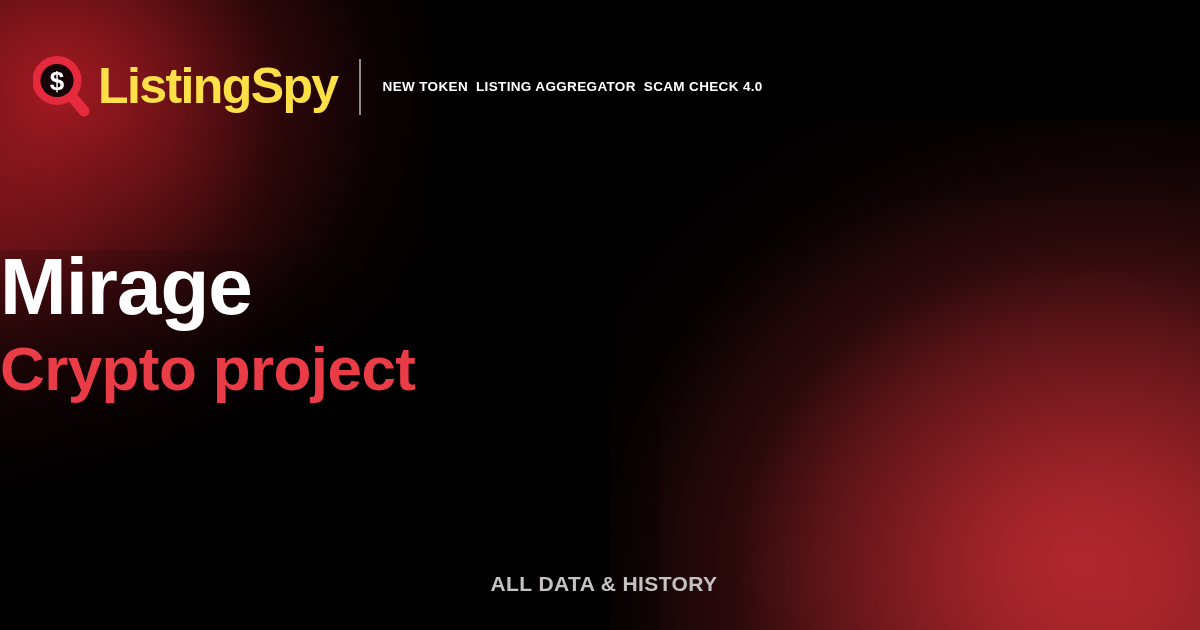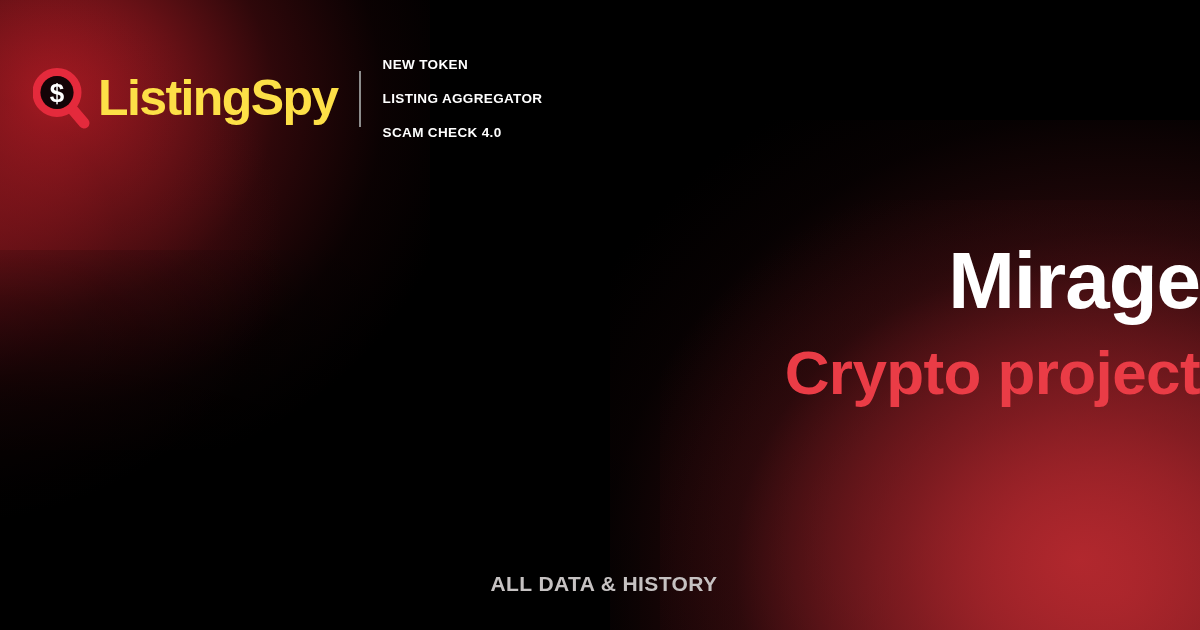--- a/index.html
+++ b/index.html
@@ -105,53 +105,53 @@
   #logo-divider {
     width:2px;
     height:56px;
     background:#8d8d8d;
     margin:0 22px 0 21px;
     flex:0 0 auto;
   }
 
   #tagline {
     display:flex;
-    flex-direction:column;
+    flex-direction:row;
     justify-content:center;
-    gap:16px;
+    gap:8px;
+    align-items:center;
   }
   .tagline-line {
     font-size:13.5px;
     font-weight:bold;
     letter-spacing:0.35px;
     line-height:1.32;
     color:#FFFFFF;
     white-space:nowrap;
   }
 
   
   #hero {
     position:absolute;
     left:0; right:0;
-    top:240px;
-    text-align:right;
+    top:246px;
+    text-align:left;
     z-index:5;
-    padding-left:35px;
   }
 
   #hero-title {
     font-size:80px;
     font-weight:bold;
     letter-spacing:-1px;
     line-height:1.02;
     color:#FFFFFF;
   }
 
   #hero-subtitle {
-    margin-top:18px;
+    margin-top:8px;
     font-size:62px;
     font-weight:bold;
     letter-spacing:-0.6px;
     line-height:1.08;
     color:#EA3C46;
   }
 
   
   #footer {
     position:absolute;

